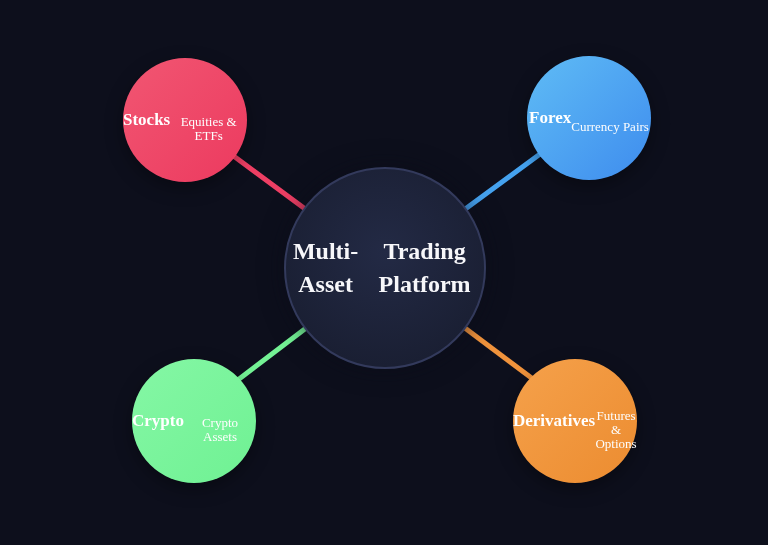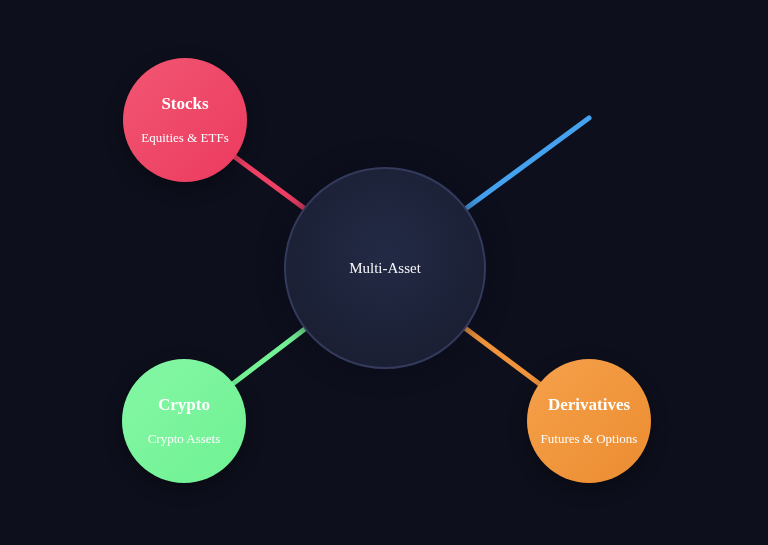--- a/index.html
+++ b/index.html
@@ -22,21 +22,20 @@
   svg.connectors {
     position: absolute;
     left: 0;
     top: 0;
     z-index: 1;
   }
   .node {
     position: absolute;
     border-radius: 50%;
     display: flex;
-    flex-direction: column;
     align-items: center;
     justify-content: center;
     text-align: center;
     z-index: 2;
     box-shadow: 0 6px 18px rgba(0,0,0,0.35);
   }
   .satellite {
     width: 124px;
     height: 124px;
     background: linear-gradient(135deg, var(--g1), var(--g2));
@@ -58,50 +57,55 @@
     height: 202px;
     left: 284px;
     top: 167px;
     background: radial-gradient(circle at 50% 42%, var(--cfill-light, #232a45) 0%, var(--cfill, #1a1f33) 75%);
     border: 2px solid var(--cborder, #333a5c);
     box-sizing: border-box;
     box-shadow: 0 0 24px rgba(10,12,24,0.6);
   }
   .center-node .title-line {
     color: #f7f7fa;
-    font-weight: normal;
-    font-size: 15px;
+    font-weight: bold;
+    font-size: 24px;
     line-height: 33px;
   }
   .node-stocks      { left: 123px; top:  58px; }
   .node-forex       { left: 527px; top:  56px; }
-  .node-crypto      { left: 122px; top: 359px; }
-  .node-derivatives { left: 527px; top: 359px; }
+  .node-crypto      { left: 132px; top: 359px; }
+  .node-derivatives { left: 513px; top: 359px; }
 </style>
 </head>
 <body>
 
 <div class="stage" style="--bg: #0d0f1c;">
 
   <svg class="connectors" width="768" height="545" viewBox="0 0 768 545">
     <line x1="185" y1="120" x2="385" y2="268" stroke-width="5" stroke-linecap="round" stroke="#ee3f64"></line>
     <line x1="589" y1="118" x2="385" y2="268" stroke-width="5" stroke-linecap="round" stroke="#45a2ef"></line>
     <line x1="184" y1="421" x2="385" y2="268" stroke-width="5" stroke-linecap="round" stroke="#74f295"></line>
     <line x1="589" y1="421" x2="385" y2="268" stroke-width="5" stroke-linecap="round" stroke="#f0933c"></line>
   </svg>
 
   <div class="node center-node" style="--cfill: #1a1f33; --cfill-light: #232a45; --cborder: #333a5c;">
     <div class="title-line">Multi-Asset</div>
+    <div class="title-line">Trading Platform</div>
   </div>
 
   <div class="node satellite node-stocks" style="--g1: #f15672; --g2: #ec3a5f;">
     <div class="label">Stocks</div>
     <div class="sublabel">Equities &amp; ETFs</div>
   </div>
 
+  <div class="node satellite node-forex" style="--g1: #5fbcf5; --g2: #3e8cee;">
+    <div class="label">Forex</div>
+    <div class="sublabel">Currency Pairs</div>
+  </div>
 
   <div class="node satellite node-crypto" style="--g1: #85f7a5; --g2: #6ff193;">
     <div class="label">Crypto</div>
     <div class="sublabel">Crypto Assets</div>
   </div>
 
   <div class="node satellite node-derivatives" style="--g1: #f5a14b; --g2: #ec8c30;">
     <div class="label">Derivatives</div>
     <div class="sublabel">Futures &amp; Options</div>
   </div>

